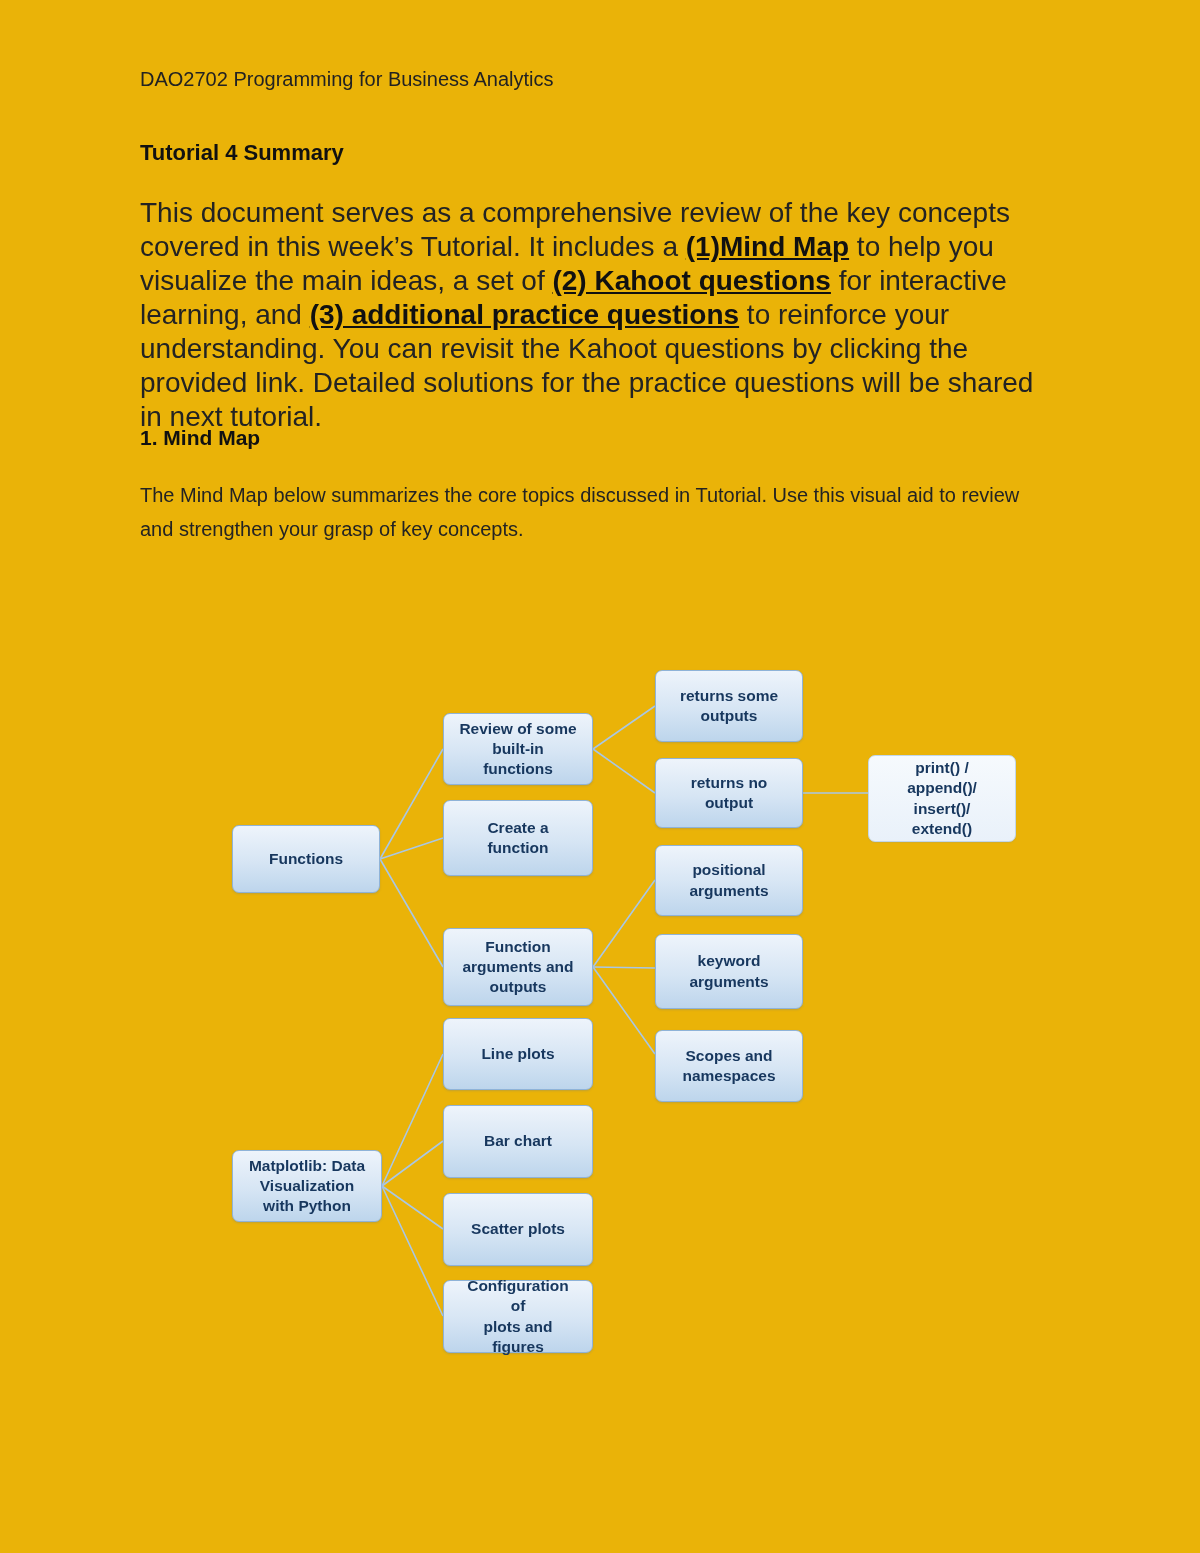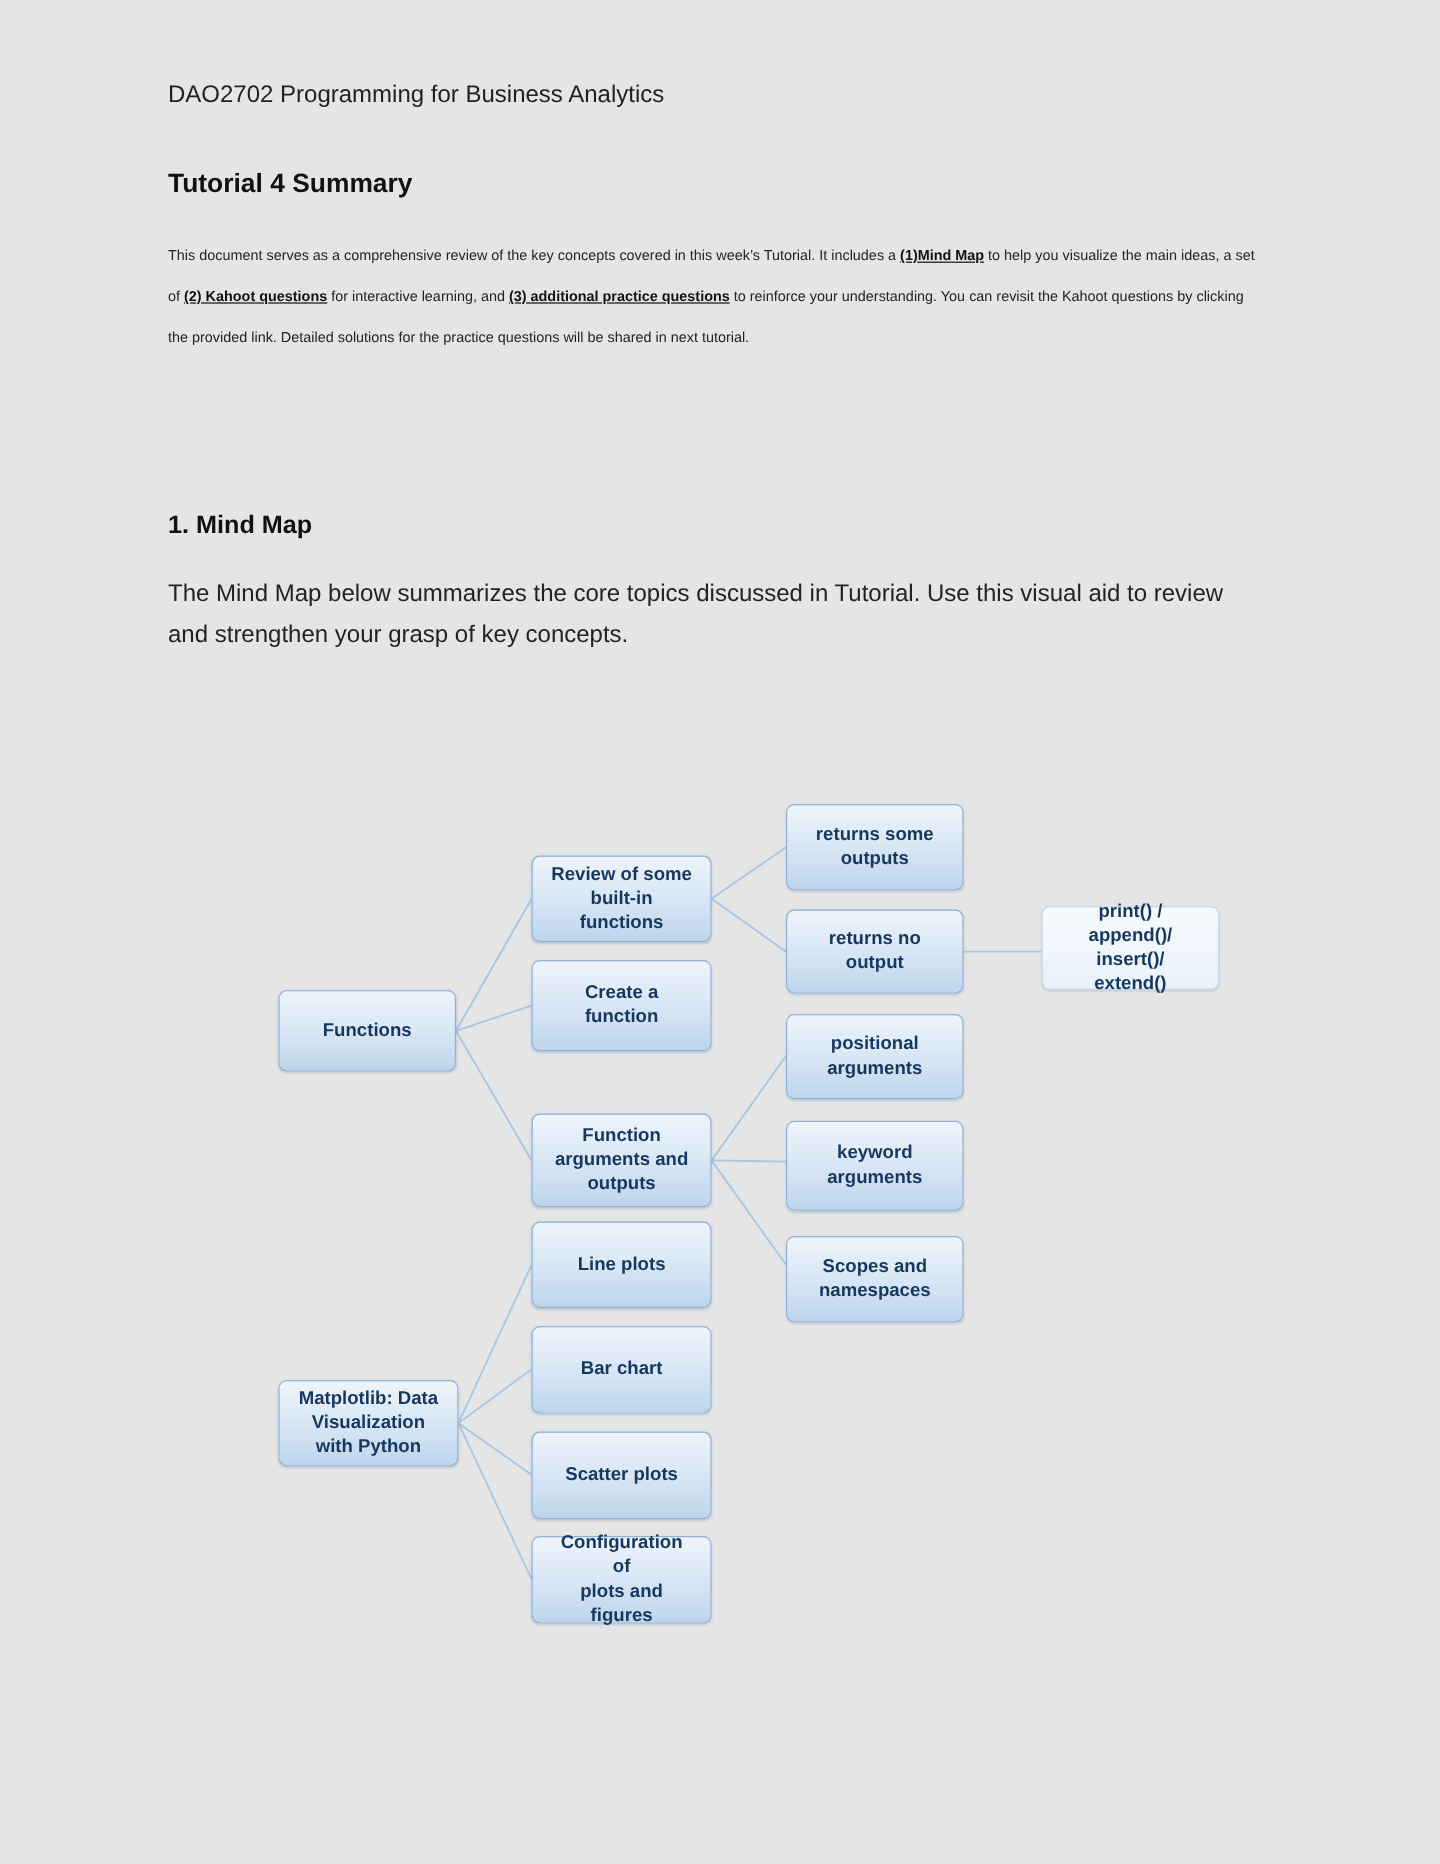--- a/index.html
+++ b/index.html
@@ -1,28 +1,28 @@
 <!DOCTYPE html>
 <html><head>
 <meta charset="utf-8">
 <style>
   * { margin:0; padding:0; box-sizing:border-box; }
   html, body { background:#ffffff; }
   body {
     width:1200px; height:1553px; position:relative; overflow:hidden;
     font-family:"Liberation Sans", sans-serif; color:#1c1c1c;
   }
-  .page { position:absolute; inset:0; background:#e5e5e5; }
+  .page { position:absolute; inset:0; background:#eab308; }
 
   .doc-header { position:absolute; left:140px; top:68px; font-size:20px; color:#222; }
   .doc-title  { position:absolute; left:140px; top:140px; font-size:22px; font-weight:700; color:#111; }
 
   .intro {
     position:absolute; left:140px; top:196px; width:910px;
-    font-size:12px; line-height:34px; color:#232323;
+    font-size:28px; line-height:34px; color:#232323;
   }
   .emph { font-weight:700; text-decoration:underline; color:#111; }
 
   .sec-title { position:absolute; left:140px; top:426px; font-size:21px; font-weight:700; color:#111; }
   .sec-text  {
     position:absolute; left:140px; top:478px; width:910px;
     font-size:20px; line-height:34px; color:#232323;
   }
 
   .mm-title { position:absolute; left:155px; top:578px; white-space:nowrap; }
@@ -118,18 +118,18 @@
 
     <div class="node" style="left:655px;top:205px;width:148px;height:71px">positional
 arguments</div>
 
     <div class="node" style="left:655px;top:294px;width:148px;height:75px">keyword
 arguments</div>
 
     <div class="node" style="left:655px;top:390px;width:148px;height:72px">Scopes and
 namespaces</div>
 
-    <div class="node light" style="left:868px;top:115px;width:148px;height:70px">print() /
+    <div class="node light" style="left:868px;top:115px;width:148px;height:87px">print() /
 append()/
 insert()/ extend()</div>
 
   </div>
 </div>
 
 </body></html>

